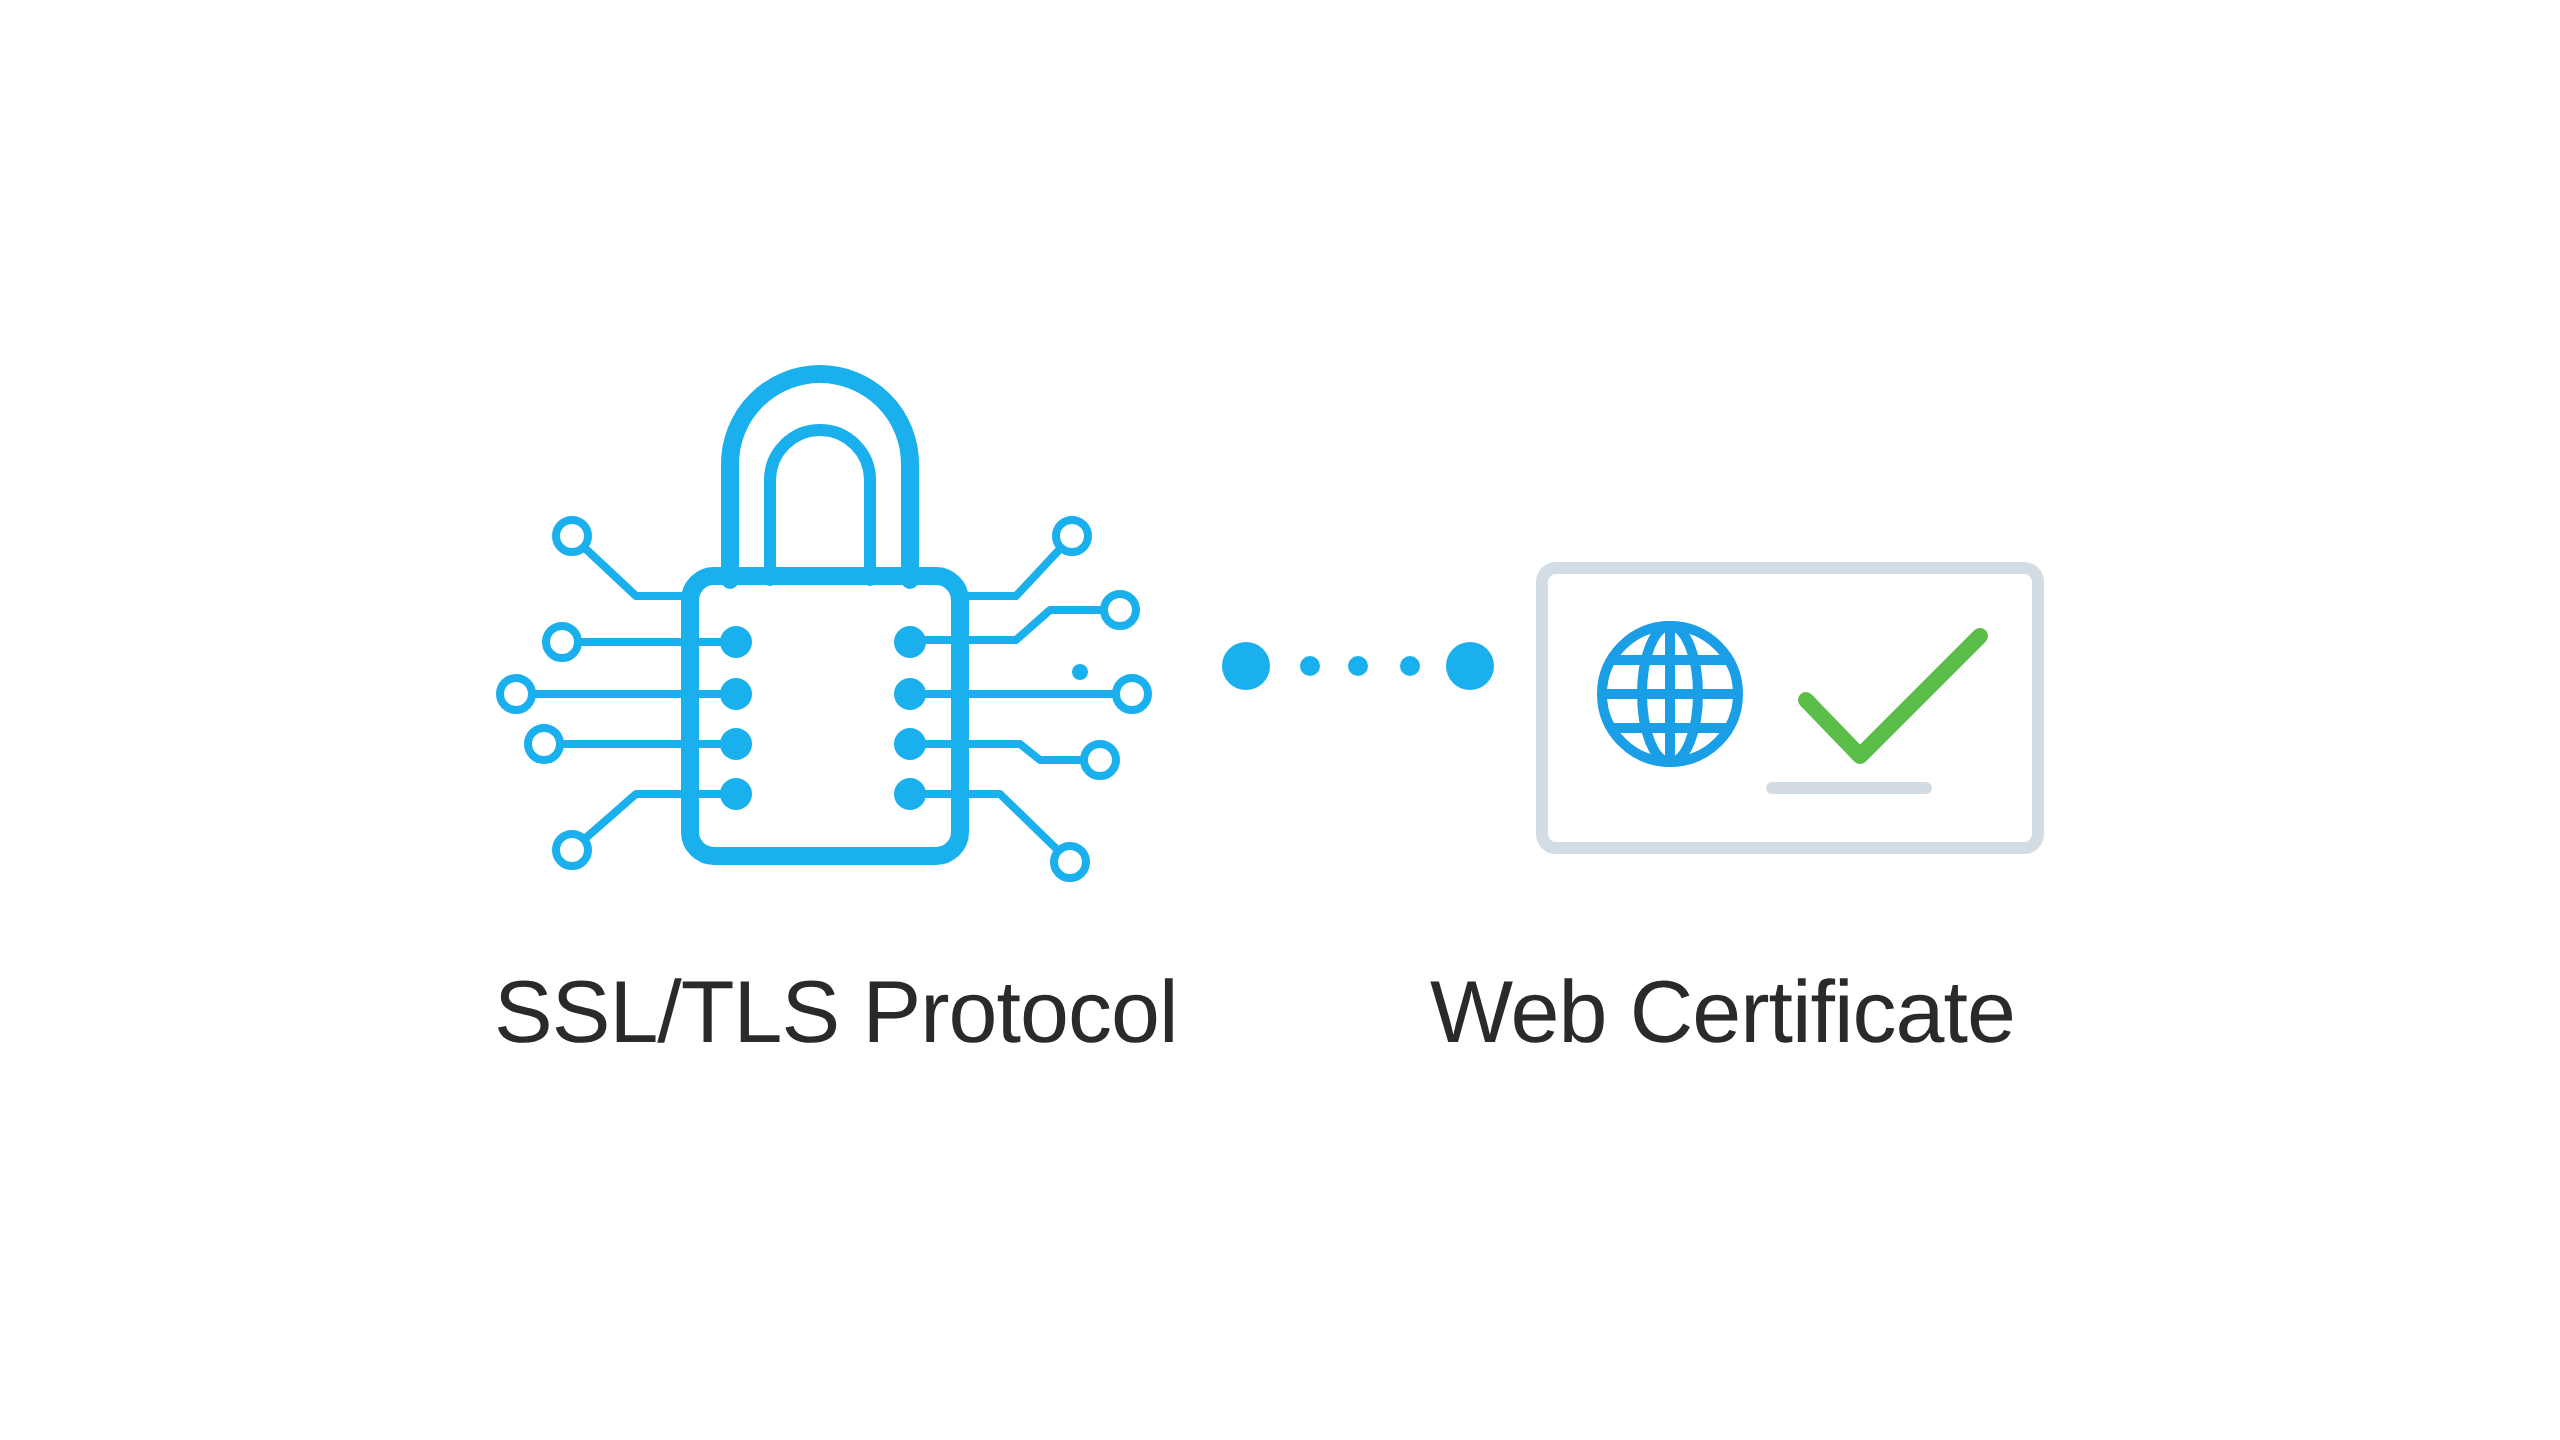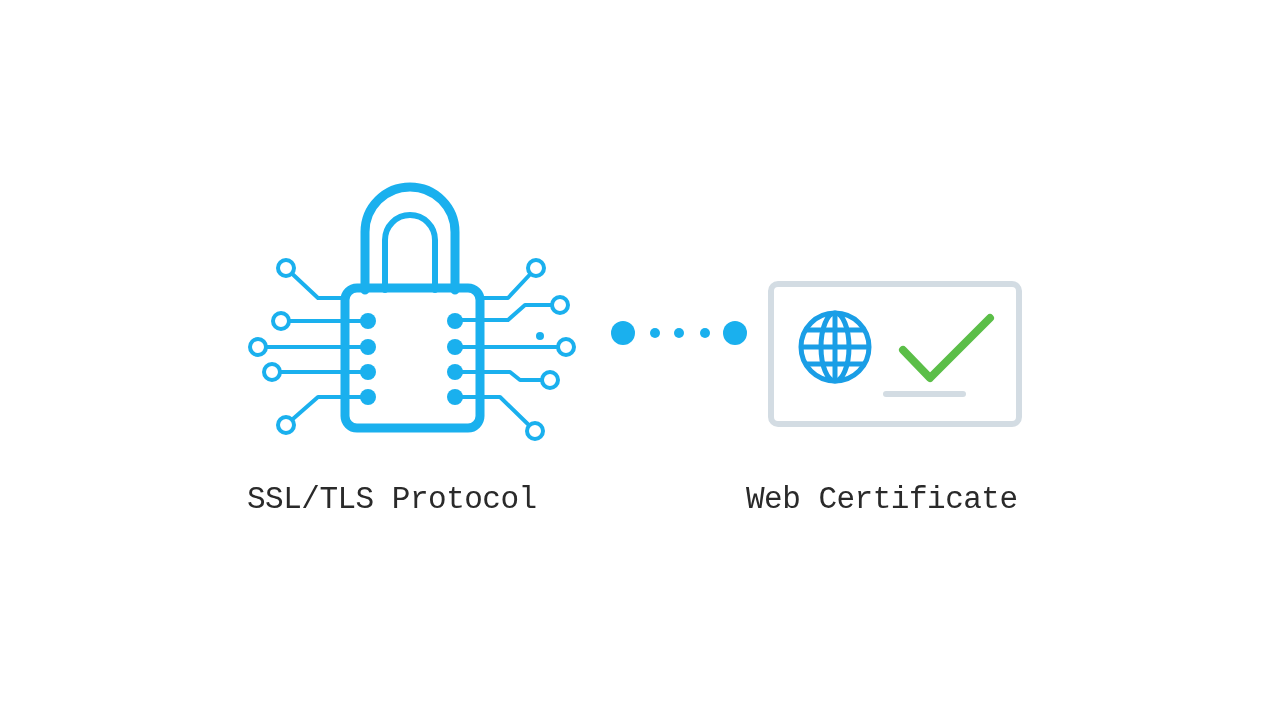--- a/index.html
+++ b/index.html
@@ -1,18 +1,18 @@
 <!DOCTYPE html>
 <html><head>
 <meta charset="utf-8">
 <style>
   html, body { margin: 0; padding: 0; }
   body { width: 1280px; height: 720px; background: #ffffff; position: relative; overflow: hidden; font-family: "Liberation Sans", sans-serif; }
   .abs { position: absolute; }
-  .label { font-size: 31px; color: #2a2a2a; letter-spacing: -0.5px; font-family: Liberation Mono, monospace; }
+  .label { font-size: 44px; color: #2a2a2a; letter-spacing: -0.5px; }
 </style>
 </head>
 <body>
 
 <svg class="abs" style="left:240px;top:180px" width="350" height="270" viewBox="240 180 350 270">
   <g fill="none" stroke="#1AB0EE" stroke-width="9" stroke-linecap="round" stroke-linejoin="round">
 
     <path d="M365 290 V232 a45 45 0 0 1 90 0 V290"></path>
     <path d="M385 290 V240 a25 25 0 0 1 50 0 V290" stroke-width="6"></path>
 
@@ -75,13 +75,13 @@
     <line x1="835" y1="313" x2="835" y2="381"></line>
     <line x1="801" y1="347" x2="869" y2="347"></line>
     <line x1="806" y1="330" x2="864" y2="330"></line>
     <line x1="806" y1="364" x2="864" y2="364"></line>
   </g>
   <path d="M903 350 L930 378 L990 318" fill="none" stroke="#5BBE48" stroke-width="8" stroke-linecap="round" stroke-linejoin="round"></path>
   <line x1="886" y1="394" x2="963" y2="394" stroke="#D3DCE3" stroke-width="6" stroke-linecap="round"></line>
 </svg>
 
 <div class="abs label" style="left:247px;top:482px">SSL/TLS Protocol</div>
-<div class="abs label" style="left:746px;top:482px">Web Certificate</div>
+<div class="abs label" style="left:715px;top:482px">Web Certificate</div>
 
 </body></html>

